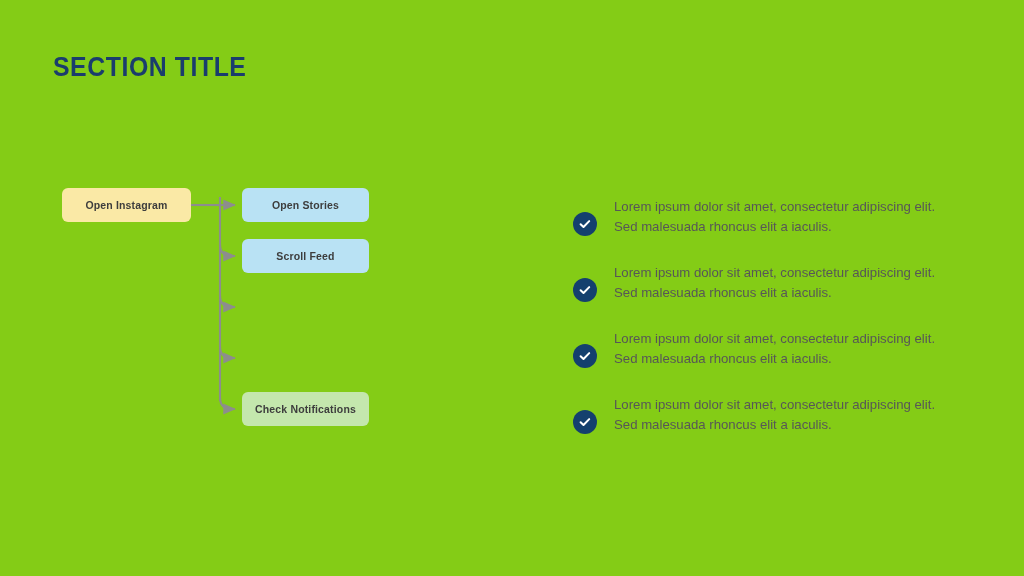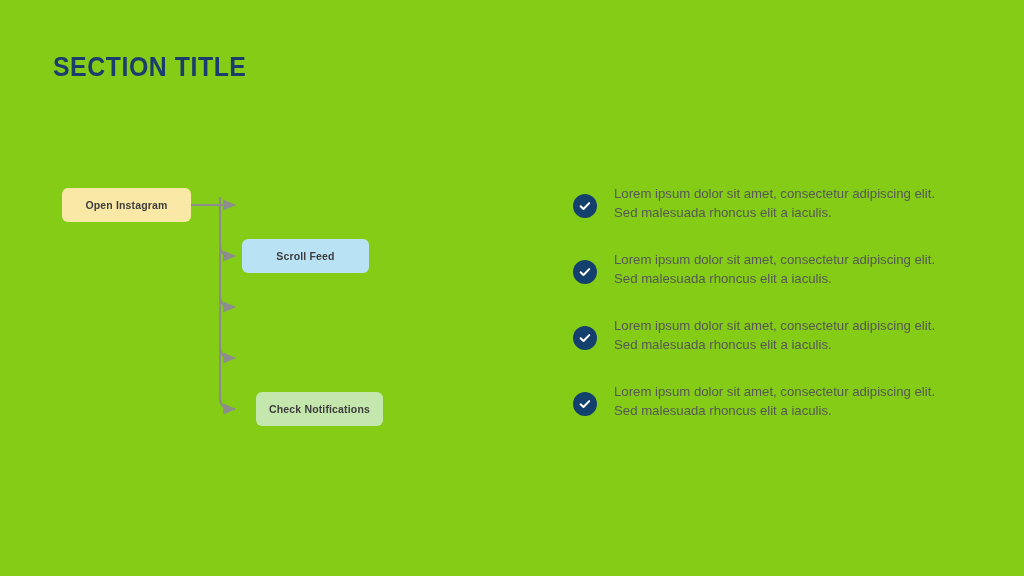--- a/index.html
+++ b/index.html
@@ -86,21 +86,21 @@
   
   .bullets {
     position: absolute;
     left: 573px;
     top: 170px;
     width: 380px;
   }
   .bullet-row {
     position: relative;
     display: flex;
-    align-items: center;
+    align-items: flex-end;
     height: 66px;
   }
   .check-badge {
     flex: 0 0 auto;
     width: 24px;
     height: 24px;
     border-radius: 50%;
     background: #14406e;
     display: flex;
     align-items: center;
@@ -141,26 +141,27 @@
 
       <path d="M211,295 Q211,307 222,307 L226,307" fill="none" stroke="#8d8d8d" stroke-width="2.1" marker-end="url(#arrowhead)"></path>
 
       <path d="M211,346 Q211,358 222,358 L226,358" fill="none" stroke="#8d8d8d" stroke-width="2.1" marker-end="url(#arrowhead)"></path>
 
       <path d="M211,397 Q211,409 222,409 L226,409" fill="none" stroke="#8d8d8d" stroke-width="2.1" marker-end="url(#arrowhead)"></path>
     </svg>
 
     <div class="node node-root">Open Instagram</div>
 
+    <div class="node node-child node-blue" style="top:188px;">Open Stories</div>
 
     <div class="node node-child node-blue" style="top:239px;">Scroll Feed</div>
 
 
 
-    <div class="node node-child node-green" style="top:392px;margin-left:14px;">Check Notifications</div>
+    <div class="node node-child node-green" style="top:392px;">Check Notifications</div>
   </div>
 
   <div class="bullets">
 
     <div class="bullet-row">
       <span class="check-badge">
         <svg width="14" height="14" viewBox="0 0 14 14" aria-hidden="true">
           <path d="M2.6,7.2 L5.5,10 L11.2,4.1" fill="none" stroke="#ffffff" stroke-width="2" stroke-linecap="round" stroke-linejoin="round"></path>
         </svg>
       </span>

